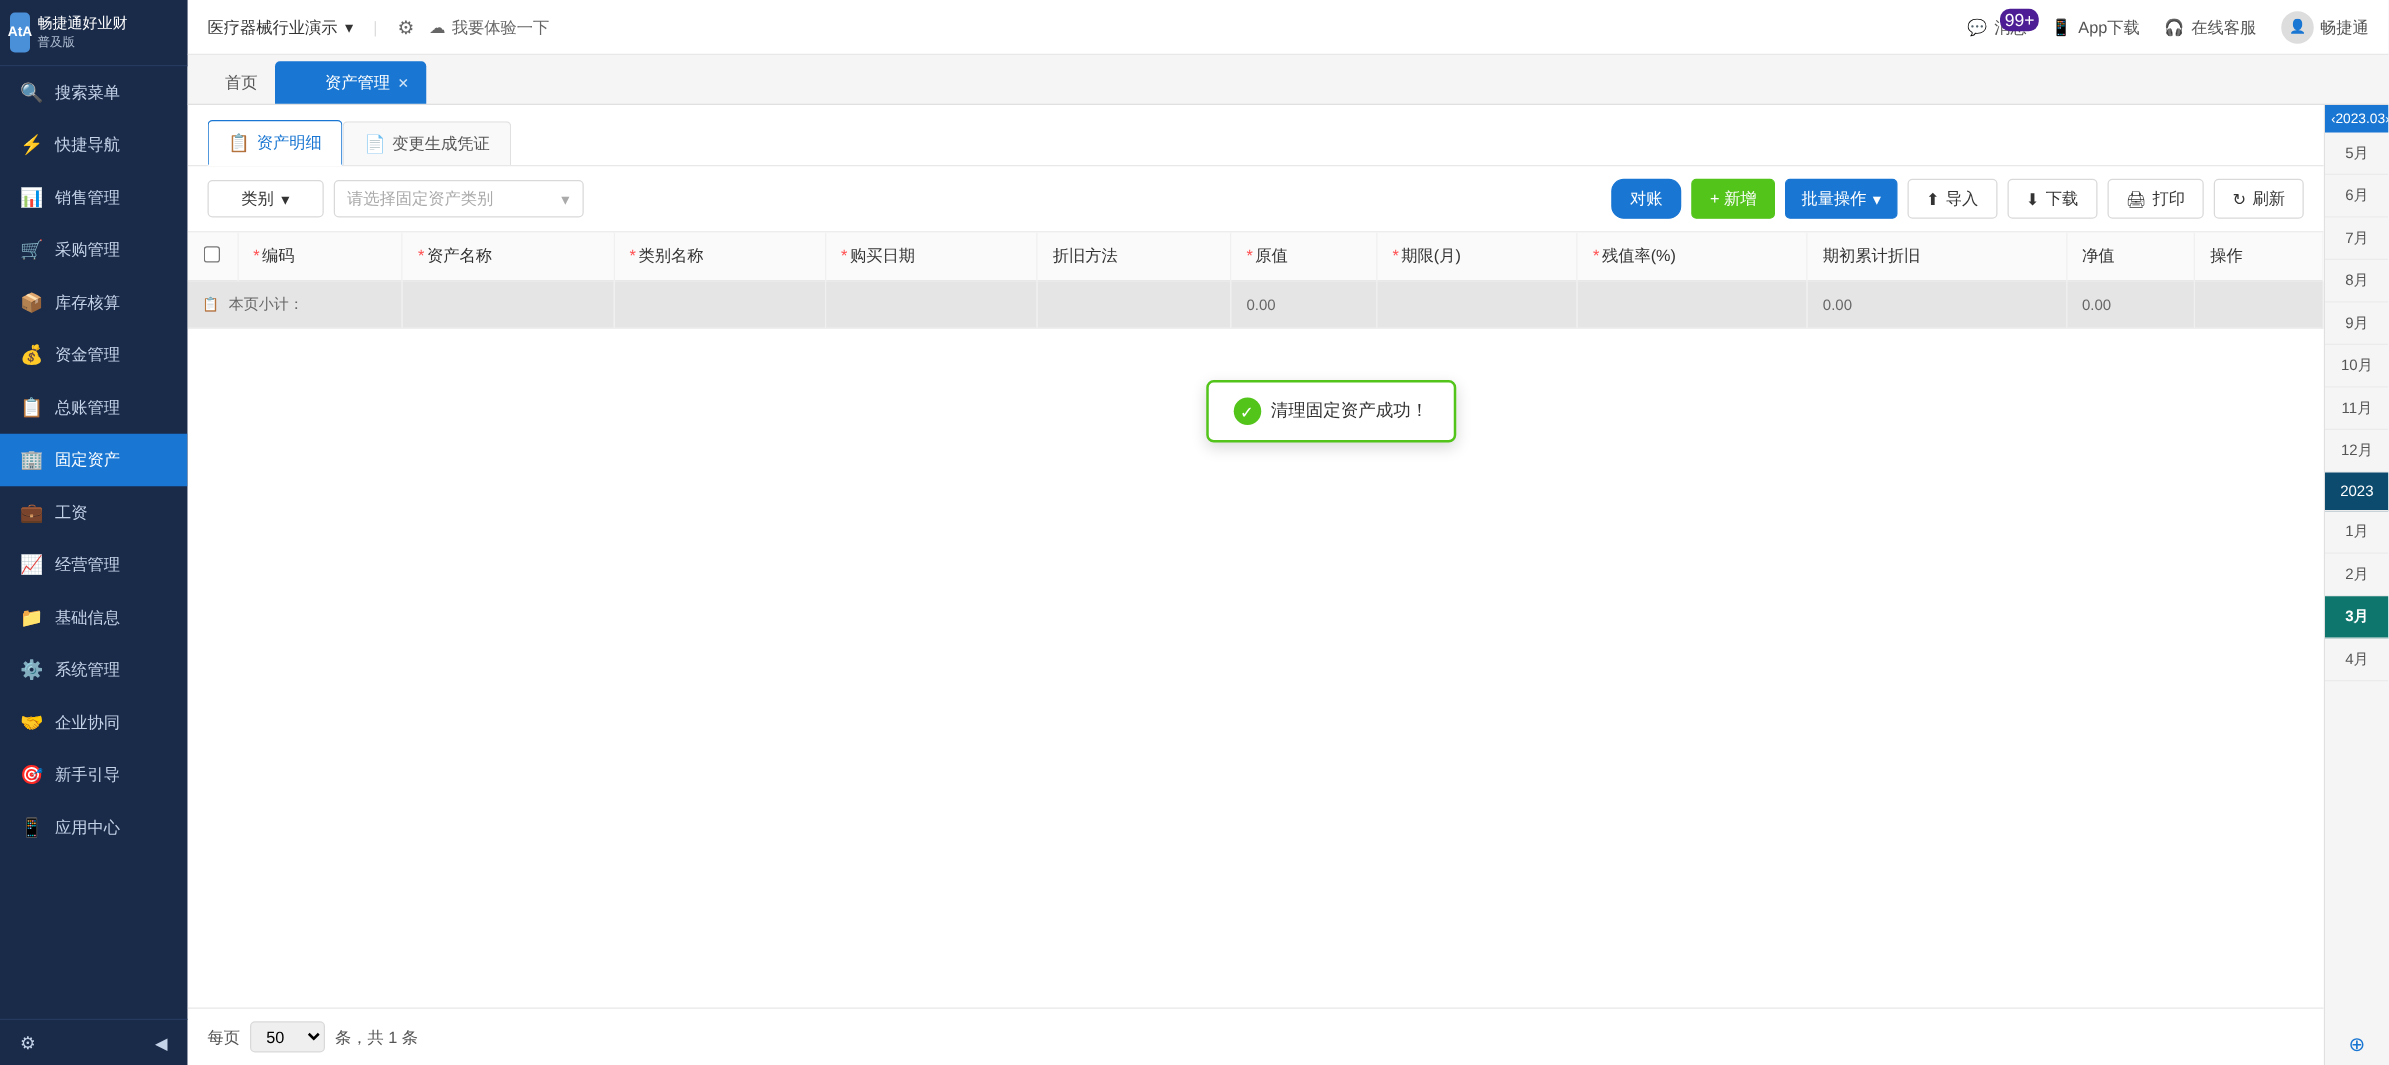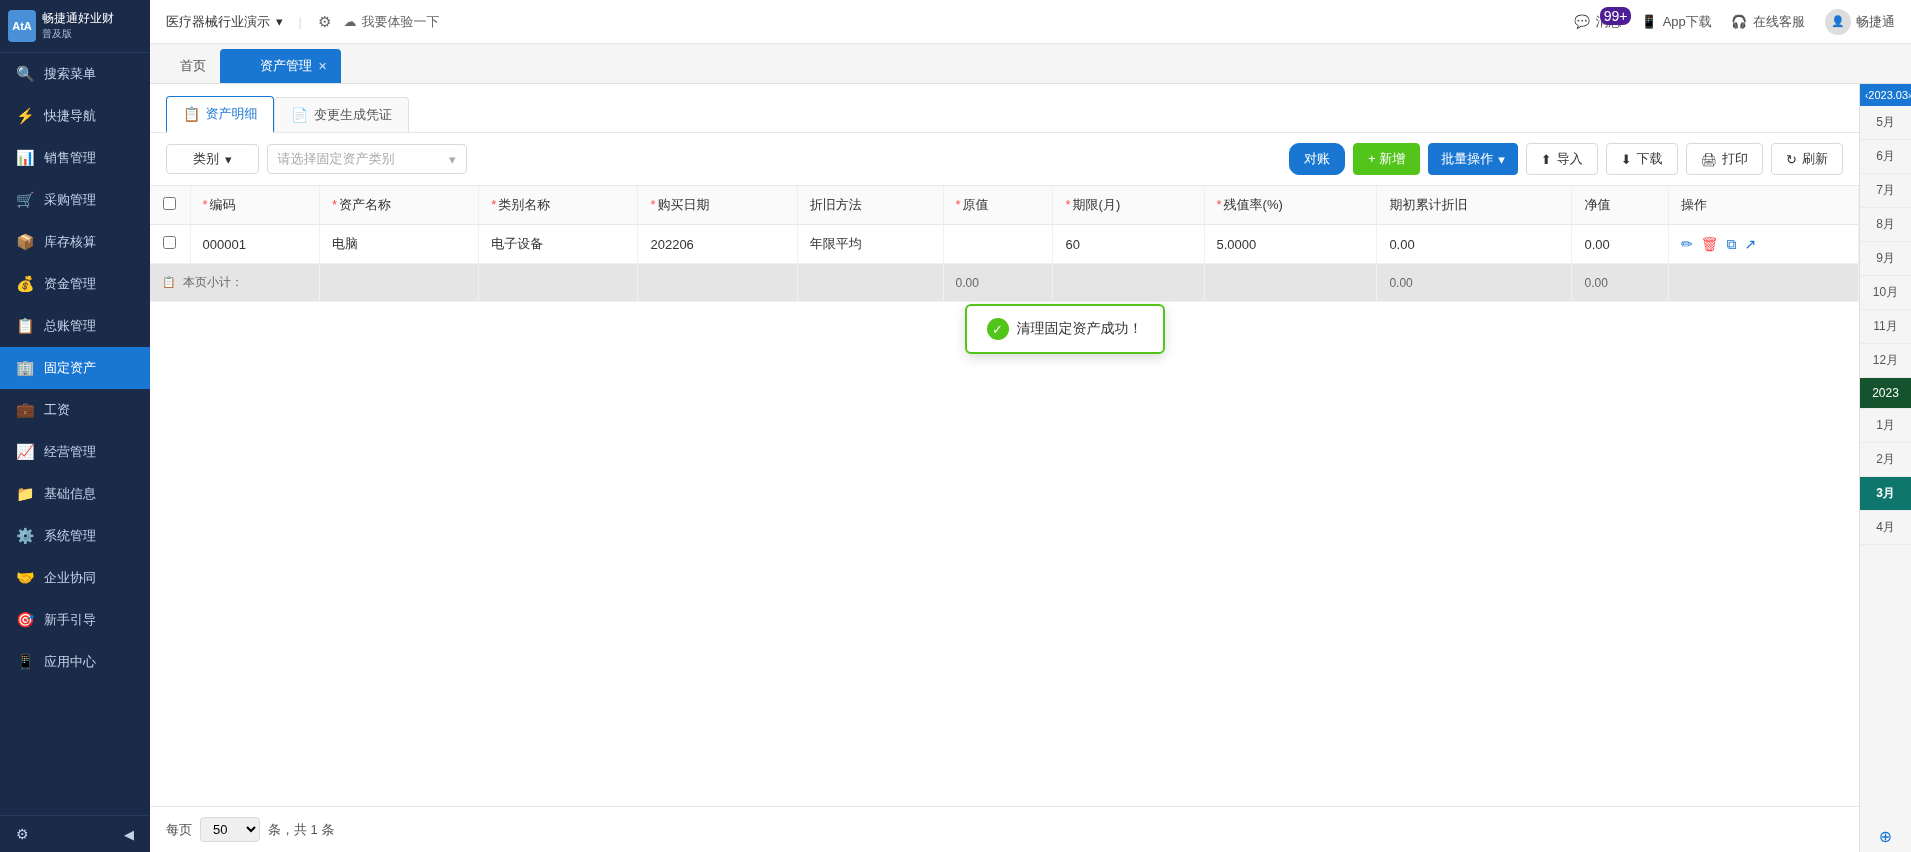--- a/index.html
+++ b/index.html
@@ -16,21 +16,21 @@
     }
     .sidebar-logo {
       background: #1a2b4a;
       padding: 10px 8px;
       display: flex;
       align-items: center;
       gap: 6px;
       border-bottom: 1px solid #253a5e;
     }
     .sidebar-logo-icon {
-      width: 28px;
+      width: 16px;
       height: 32px;
       background: #4a90d9;
       border-radius: 4px;
       display: flex;
       align-items: center;
       justify-content: center;
       color: white;
       font-size: 11px;
       font-weight: bold;
     }
@@ -352,21 +352,21 @@
     .calendar-header-chevron { cursor: pointer; font-size: 10px; }
     .calendar-item {
       padding: 8px 6px;
       text-align: center;
       font-size: 12px;
       color: #555;
       cursor: pointer;
       border-bottom: 1px solid #ebebeb;
     }
     .calendar-item.current-year {
-      background: #14532d;
+      background: #0c4a6e;
       color: white;
     }
     .calendar-item.active-month {
       background: #0f766e;
       color: white;
       font-weight: bold;
     }
     .calendar-scroll { flex: 1; overflow-y: auto; }
     .calendar-scroll::-webkit-scrollbar { width: 2px; }
     .calendar-bottom { padding: 6px; text-align: center; }
@@ -581,43 +581,20 @@
               <th><span>折旧方法</span></th>
               <th><span class="required">*</span><span>原值</span></th>
               <th><span class="required">*</span><span>期限(月)</span></th>
               <th><span class="required">*</span><span>残值率(%)</span></th>
               <th><span>期初累计折旧</span></th>
               <th><span>净值</span></th>
               <th><span>操作</span></th>
             </tr>
           </thead>
           <tbody>
-            <tr class="table-row">
-              <td class="checkbox-cell">
-                <input type="checkbox" style="">
-              </td>
-              <td>000001</td>
-              <td>电脑</td>
-              <td>电子设备</td>
-              <td>202206</td>
-              <td>年限平均</td>
-              <td></td>
-              <td>60</td>
-              <td>5.0000</td>
-              <td>0.00</td>
-              <td>0.00</td>
-              <td>
-                <div class="ops-cell">
-                  <span class="ops-icon" title="编辑">✏</span>
-                  <span class="ops-icon del" title="删除">🗑</span>
-                  <span class="ops-icon" title="复制">⧉</span>
-                  <span class="ops-icon" title="更多">↗</span>
-                </div>
-              </td>
-            </tr>
             <tr class="subtotal-row">
               <td colspan="2">
                 <span style="color: #1976d2; margin-right: 4px; font-size: 11px;">📋</span>
                 <span>本页小计：</span>
               </td>
               <td></td>
               <td></td>
               <td></td>
               <td></td>
               <td>0.00</td>

